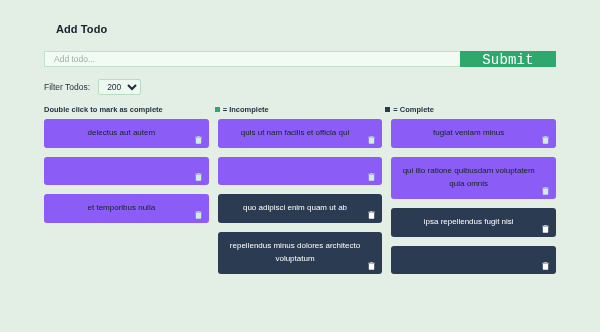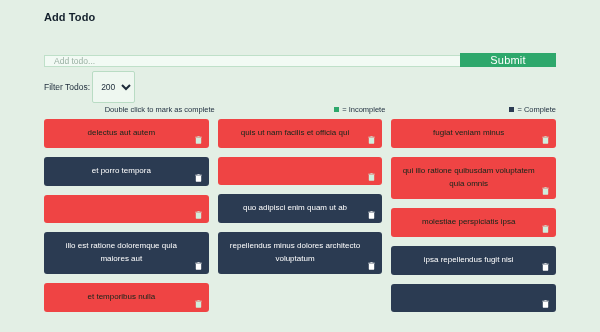--- a/index.html
+++ b/index.html
@@ -12,94 +12,94 @@
     background: #e3efe5;
     font-family: "Liberation Sans", sans-serif;
     color: #1d2b3a;
   }
   .page { padding: 0 44px; }
 
   .section-title {
     font-size: 11px;
     font-weight: bold;
     color: #14202c;
-    margin: 0;
+    margin: 12px;
     padding-top: 11px;
     letter-spacing: .1px;
   }
 
   
   .add-row {
     display: flex;
     margin-top: 16px;
-    height: 28px;
-    align-items: flex-end;
+    height: 16px;
   }
   .todo-input {
     flex: 1 1 auto;
     border: 1px solid #bfe0c9;
     border-right: none;
     background: #f2faf4;
     font-family: "Liberation Sans", sans-serif;
     font-size: 8.5px;
     color: #2b3b4a;
     padding: 0 9px;
     outline: none;
     border-radius: 0;
   }
   .todo-input::placeholder { color: #9bb1a4; }
   .submit-btn {
     flex: 0 0 96px;
     background: #2bA66a;
     background: #2ea86c;
     border: none;
     color: #ffffff;
-    font-family: Liberation Sans, sans-serif;
-    font-size: 11px;
+    font-family: Liberation Mono, monospace;
+    font-size: 14px;
     cursor: pointer;
     letter-spacing: .2px;
   }
 
   
   .filter-row {
     display: flex;
     align-items: center;
-    gap: 2px;
+    gap: 8px;
     margin-top: 11px;
     height: 18px;
   }
   .filter-label {
     font-size: 8.5px;
     color: #1d2b3a;
   }
   .filter-select {
     font-family: "Liberation Sans", sans-serif;
     font-size: 8.5px;
     padding: 1px 2px 1px 4px;
     border: 1px solid #b9dcc4;
     background: #eef7f0;
     color: #1d2b3a;
     border-radius: 2px;
-    height: 32px;
+    height: 16px;
   }
 
   
   .legend-row {
     display: flex;
     margin-top: 7px;
     font-size: 7.5px;
     color: #233242;
   }
   .legend-cell {
     flex: 1 1 33.333%;
     display: flex;
     align-items: center;
-    justify-content: flex-end;
+    justify-content: flex-start;
     gap: 3px;
     height: 12px;
+    font-weight: bold;
   }
   .swatch {
     width: 5px; height: 5px;
     display: inline-block;
   }
   .swatch.incomplete { background: #2ea86c; }
   .swatch.complete { background: #2b3b52; }
 
   
   .todo-grid {
@@ -121,21 +121,21 @@
     display: flex;
     align-items: center;
     justify-content: center;
     text-align: center;
     font-size: 8px;
     line-height: 13px;
     cursor: pointer;
     user-select: none;
   }
   .todo-card.incomplete {
-    background: #ef4444;
+    background: #8b5cf6;
     color: #10261a;
   }
   .todo-card.complete {
     background: #2b3b52;
     color: #ffffff;
   }
   .todo-text { display: block; }
   .trash-btn {
     position: absolute;
     right: 6px;
@@ -188,39 +188,21 @@
       <div class="todo-col">
         <div class="todo-card incomplete">
           <span class="todo-text">delectus aut autem</span>
           <button class="trash-btn">
             <svg viewBox="0 0 10 10" width="9" height="9">
               <path d="M2 3h6v6a.6.6 0 0 1-.6.6H2.6A.6.6 0 0 1 2 9V3z"></path>
               <path d="M1.4 1.9h7.2v.9H1.4zM3.8 1h2.4v.8H3.8z"></path>
             </svg>
           </button>
         </div>
-        <div class="todo-card complete">
-          <span class="todo-text">et porro tempora</span>
-          <button class="trash-btn">
-            <svg viewBox="0 0 10 10" width="9" height="9">
-              <path d="M2 3h6v6a.6.6 0 0 1-.6.6H2.6A.6.6 0 0 1 2 9V3z"></path>
-              <path d="M1.4 1.9h7.2v.9H1.4zM3.8 1h2.4v.8H3.8z"></path>
-            </svg>
-          </button>
-        </div>
-        <div class="todo-card incomplete">
-          <button class="trash-btn">
-            <svg viewBox="0 0 10 10" width="9" height="9">
-              <path d="M2 3h6v6a.6.6 0 0 1-.6.6H2.6A.6.6 0 0 1 2 9V3z"></path>
-              <path d="M1.4 1.9h7.2v.9H1.4zM3.8 1h2.4v.8H3.8z"></path>
-            </svg>
-          </button>
-        </div>
-        <div class="todo-card complete">
-          <span class="todo-text">illo est ratione doloremque quia maiores aut</span>
+        <div class="todo-card incomplete">
           <button class="trash-btn">
             <svg viewBox="0 0 10 10" width="9" height="9">
               <path d="M2 3h6v6a.6.6 0 0 1-.6.6H2.6A.6.6 0 0 1 2 9V3z"></path>
               <path d="M1.4 1.9h7.2v.9H1.4zM3.8 1h2.4v.8H3.8z"></path>
             </svg>
           </button>
         </div>
         <div class="todo-card incomplete">
           <span class="todo-text">et temporibus nulla</span>
           <button class="trash-btn">
@@ -280,29 +262,20 @@
         </div>
         <div class="todo-card incomplete">
           <span class="todo-text">qui illo ratione quibusdam voluptatem quia omnis</span>
           <button class="trash-btn">
             <svg viewBox="0 0 10 10" width="9" height="9">
               <path d="M2 3h6v6a.6.6 0 0 1-.6.6H2.6A.6.6 0 0 1 2 9V3z"></path>
               <path d="M1.4 1.9h7.2v.9H1.4zM3.8 1h2.4v.8H3.8z"></path>
             </svg>
           </button>
         </div>
-        <div class="todo-card incomplete">
-          <span class="todo-text">molestiae perspiciatis ipsa</span>
-          <button class="trash-btn">
-            <svg viewBox="0 0 10 10" width="9" height="9">
-              <path d="M2 3h6v6a.6.6 0 0 1-.6.6H2.6A.6.6 0 0 1 2 9V3z"></path>
-              <path d="M1.4 1.9h7.2v.9H1.4zM3.8 1h2.4v.8H3.8z"></path>
-            </svg>
-          </button>
-        </div>
         <div class="todo-card complete">
           <span class="todo-text">ipsa repellendus fugit nisi</span>
           <button class="trash-btn">
             <svg viewBox="0 0 10 10" width="9" height="9">
               <path d="M2 3h6v6a.6.6 0 0 1-.6.6H2.6A.6.6 0 0 1 2 9V3z"></path>
               <path d="M1.4 1.9h7.2v.9H1.4zM3.8 1h2.4v.8H3.8z"></path>
             </svg>
           </button>
         </div>
         <div class="todo-card complete">

